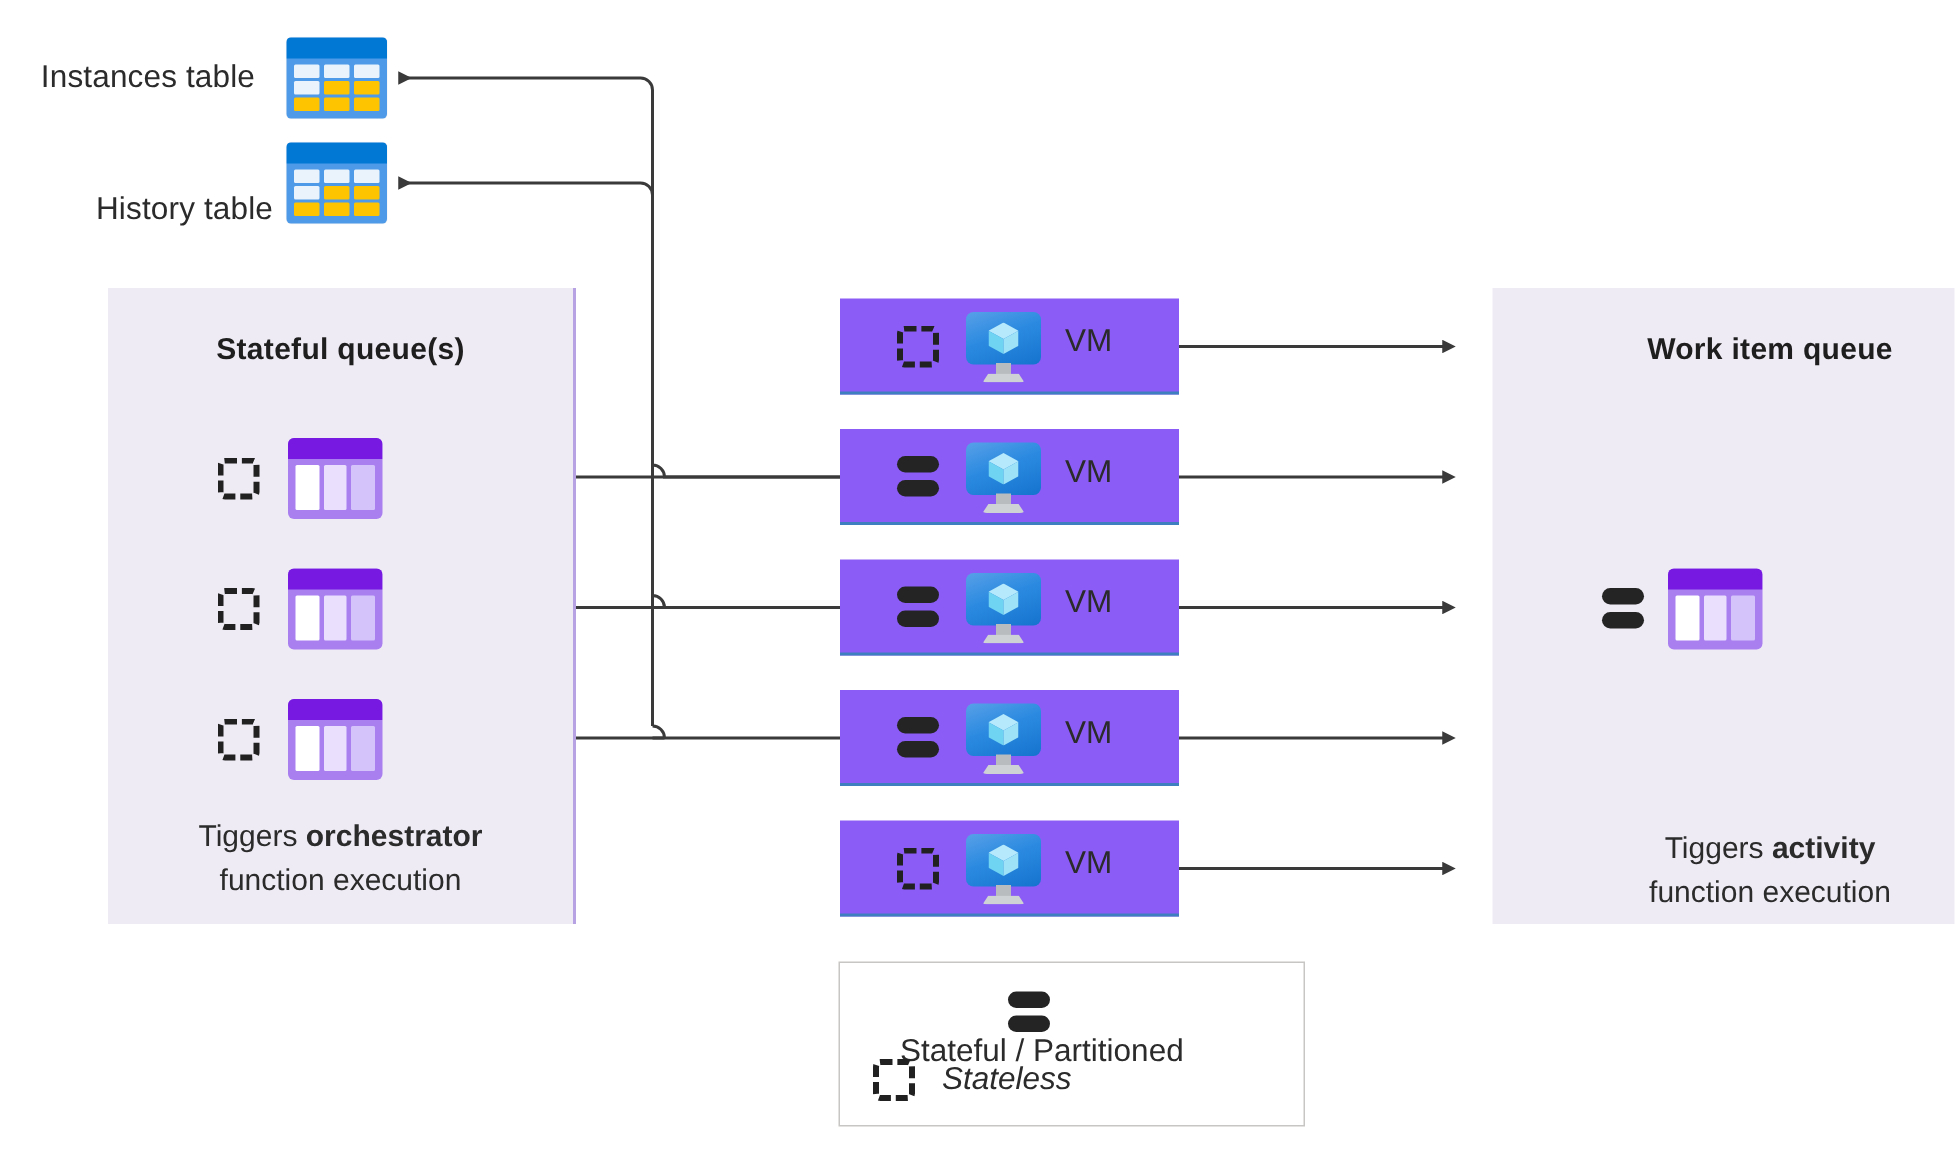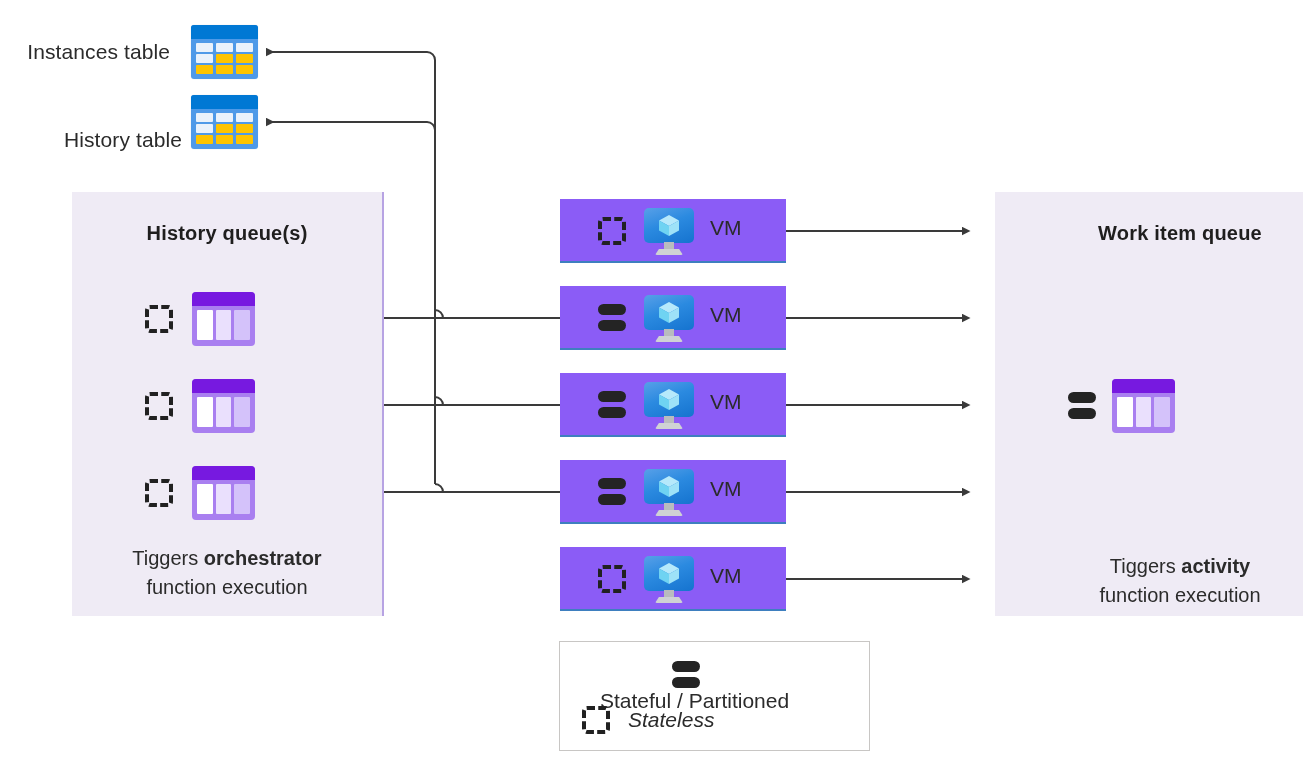--- a/index.html
+++ b/index.html
@@ -308,21 +308,21 @@
       <div class="c-light"></div>
         <div class="c-gold"></div>
         <div class="c-gold"></div>
       <div class="c-gold"></div>
         <div class="c-gold"></div>
         <div class="c-gold"></div>
     </div>
   </div>
 
   <div class="panel" style="left:72px;top:192px;width:312px;height:424px;">
-    <div class="panel-title" style="top:30px;">History queue(s)</div>
+    <div class="panel-title" style="top:30px;">Stateful queue(s)</div>
 
     <div class="panel-caption" style="top:352px;">
       <span>Tiggers </span><b>orchestrator</b><br>
       <span>function execution</span>
     </div>
   </div>
 
   <div class="stateless-icon" style="left:145px;top:305px;"></div>
   <div class="queue-icon" style="left:192px;top:292px;">
     <div class="hdr"></div>

